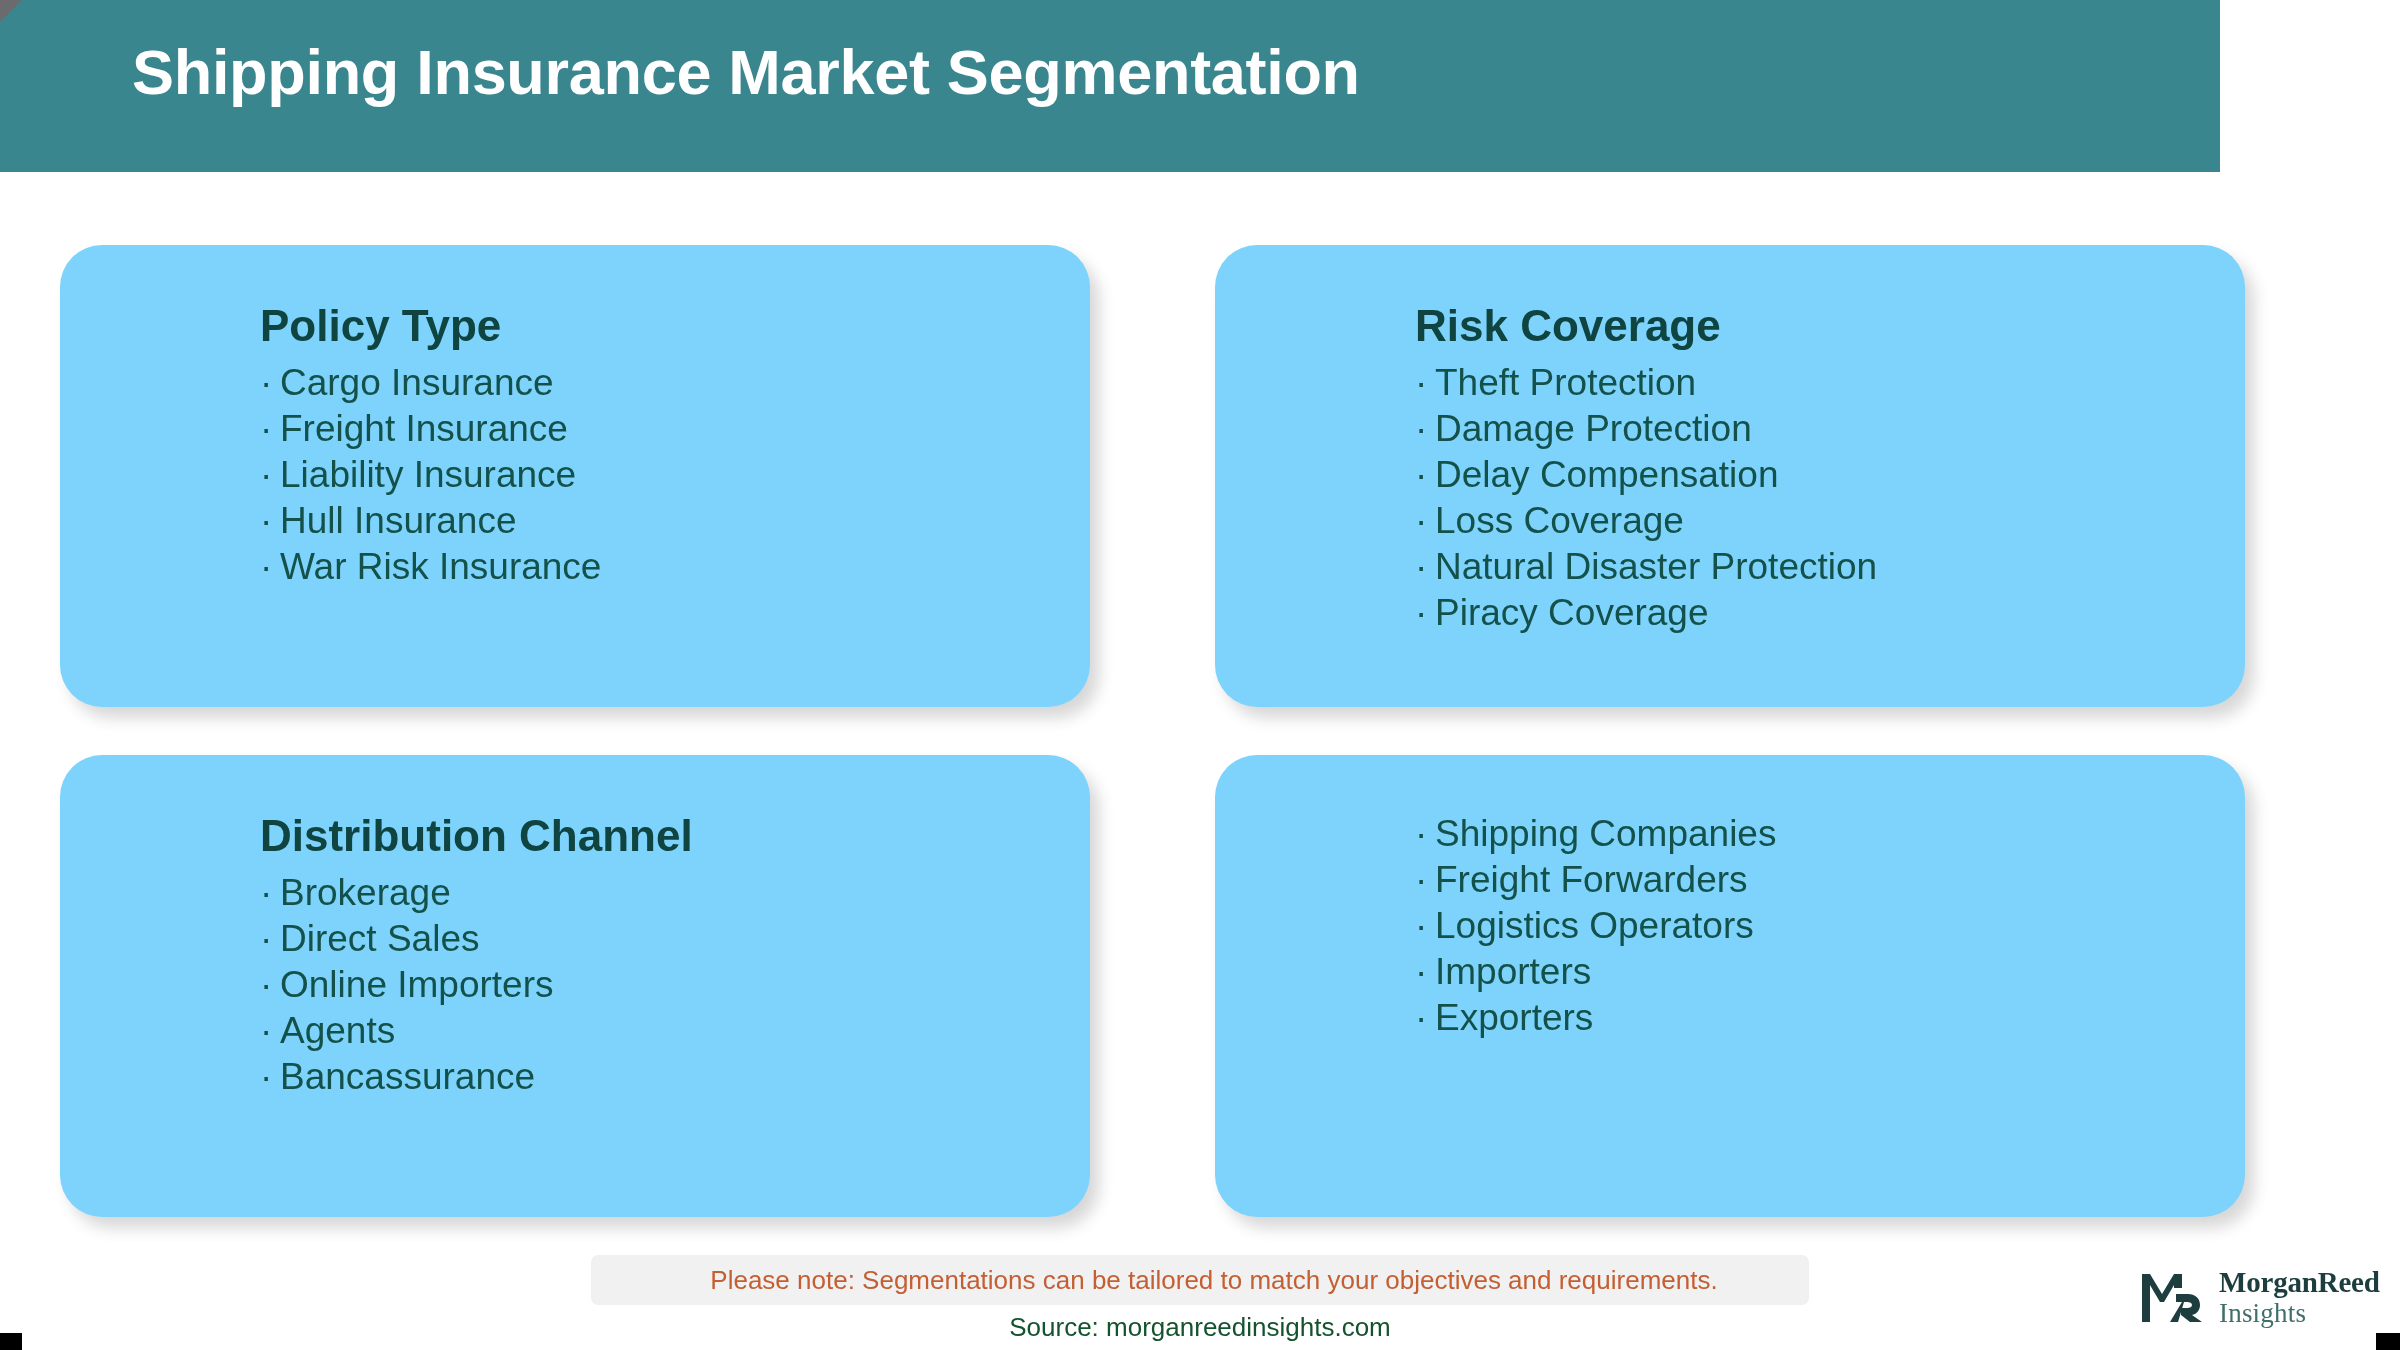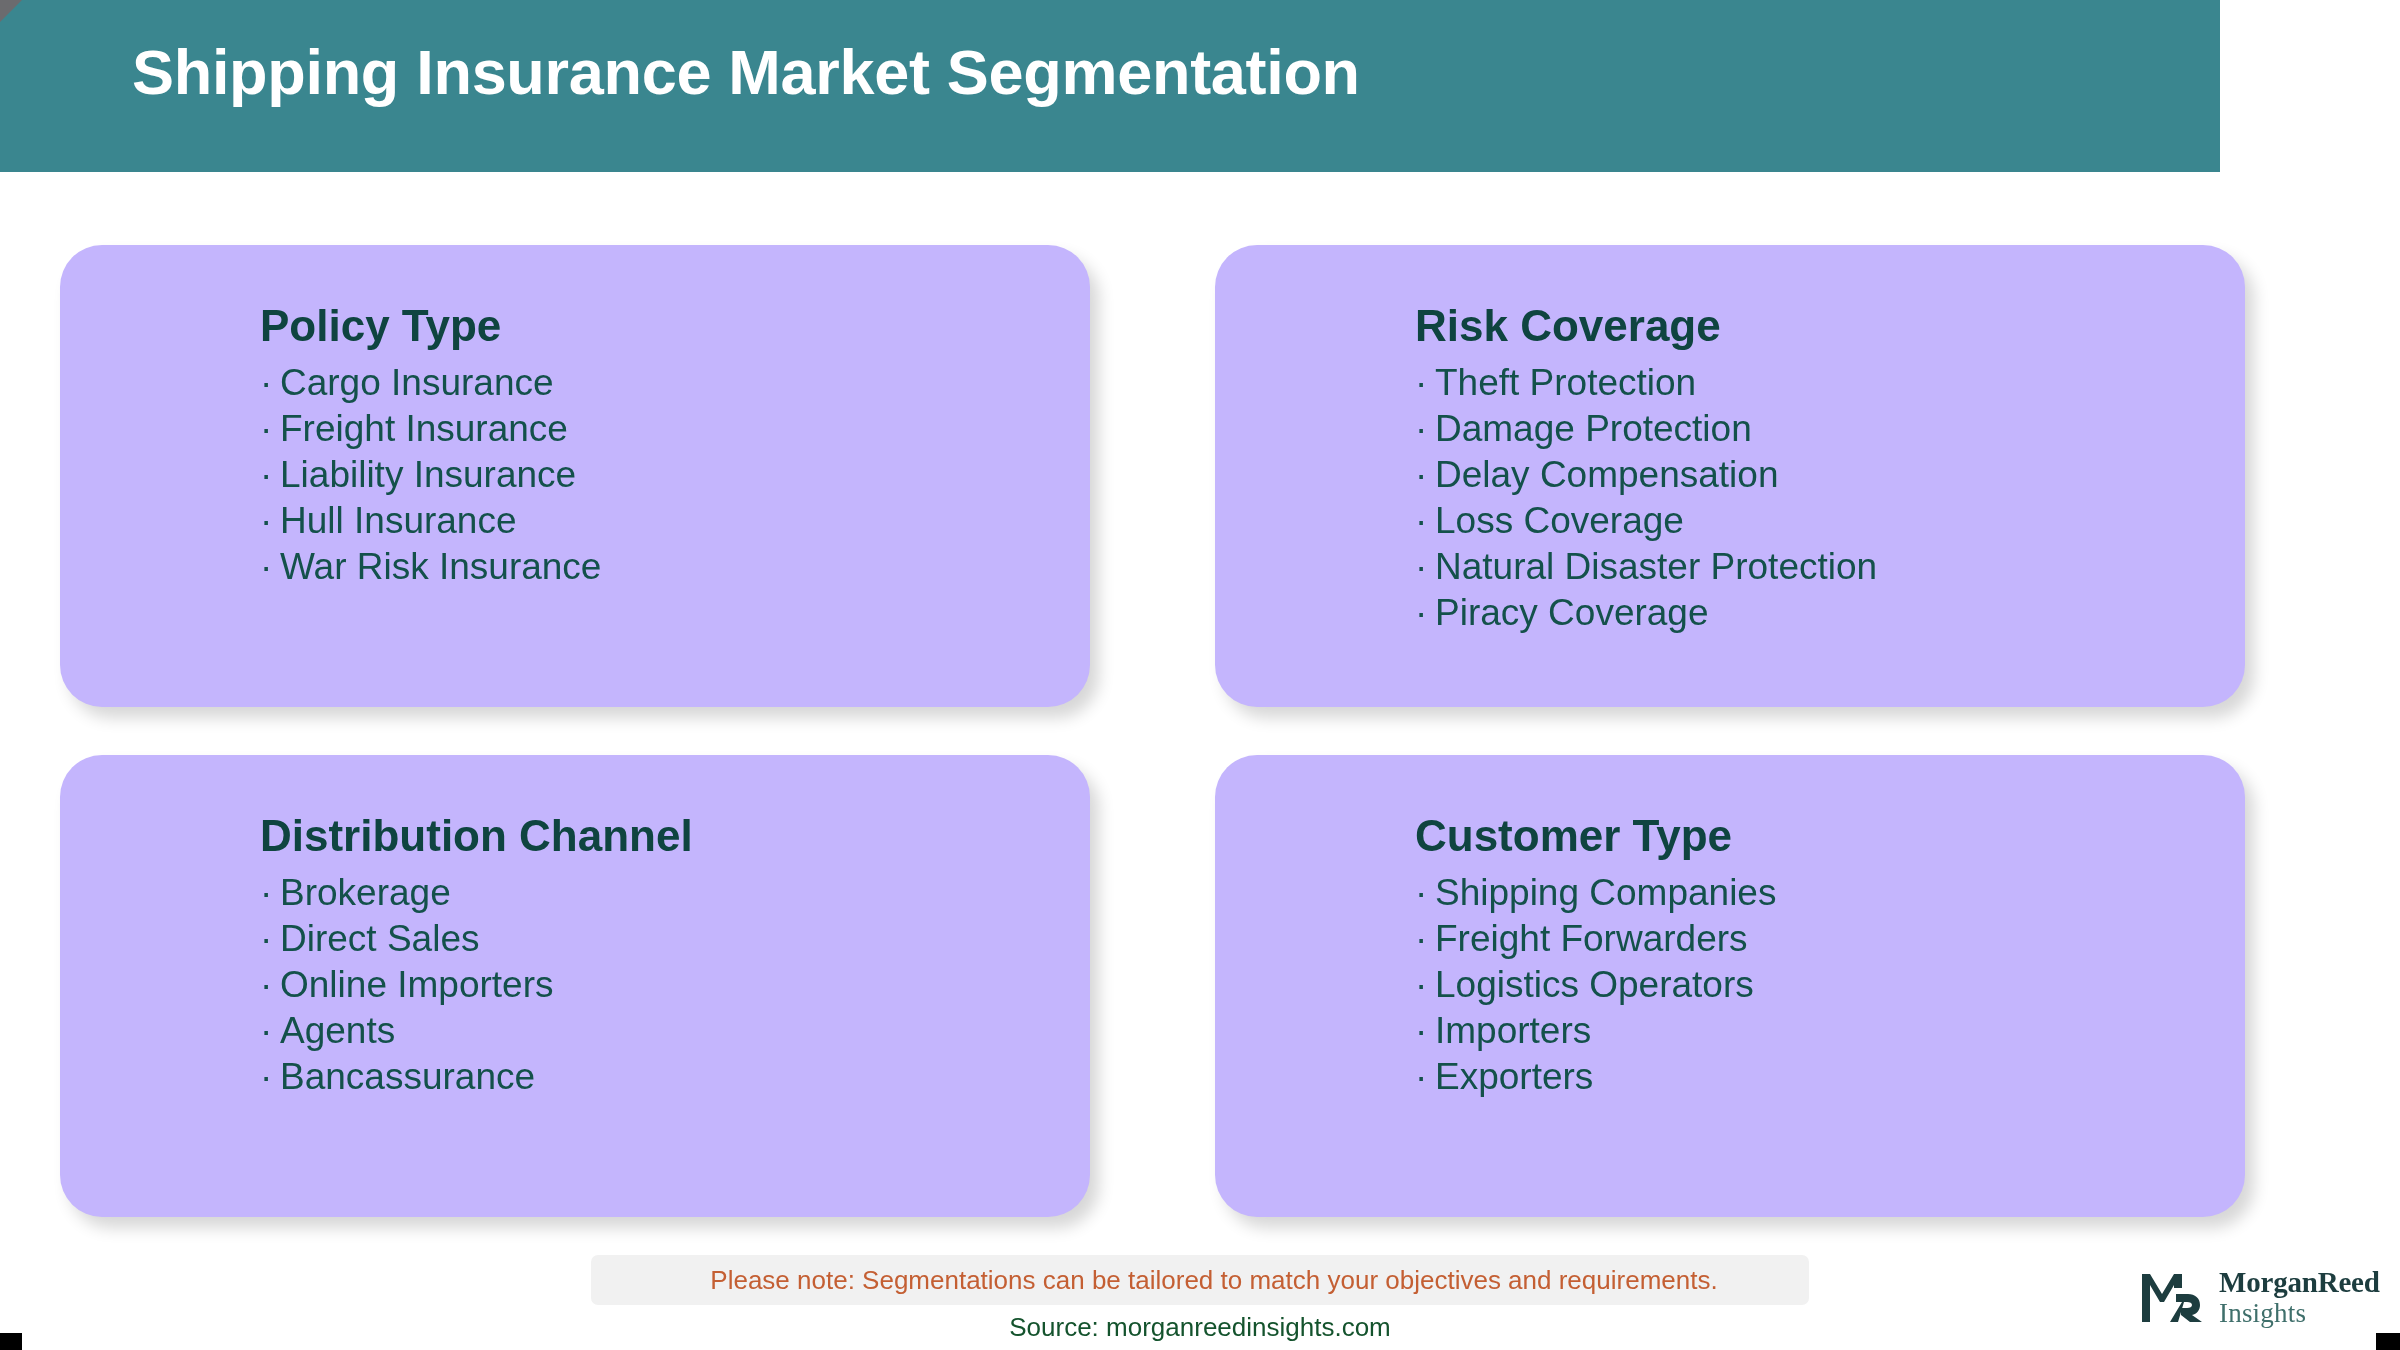--- a/index.html
+++ b/index.html
@@ -65,21 +65,21 @@
     right: 0;
     bottom: 0;
     width: 24px;
     height: 17px;
     background: #000000;
   }
 
   
   .card {
     position: absolute;
-    background: #c4b5fd;
+    background: #7dd3fc;
     border-radius: 42px;
     box-shadow: 9px 11px 16px rgba(0, 0, 0, 0.16);
   }
   .card-a { left: 60px;   top: 245px;  width: 1030px; height: 462px; }
   .card-b { left: 1215px; top: 245px;  width: 1030px; height: 462px; }
   .card-c { left: 60px;   top: 755px;  width: 1030px; height: 462px; }
   .card-d { left: 1215px; top: 755px;  width: 1030px; height: 462px; }
 
   .card-inner {
     position: absolute;
@@ -278,21 +278,20 @@
         <li>
           <span class="bullet">·</span>
           <span>Bancassurance</span>
         </li>
       </ul>
     </div>
   </div>
 
   <div class="card card-d">
     <div class="card-inner">
-      <div class="card-heading">Customer Type</div>
       <ul class="card-list">
         <li>
           <span class="bullet">·</span>
           <span>Shipping Companies</span>
         </li>
         <li>
           <span class="bullet">·</span>
           <span>Freight Forwarders</span>
         </li>
         <li>

